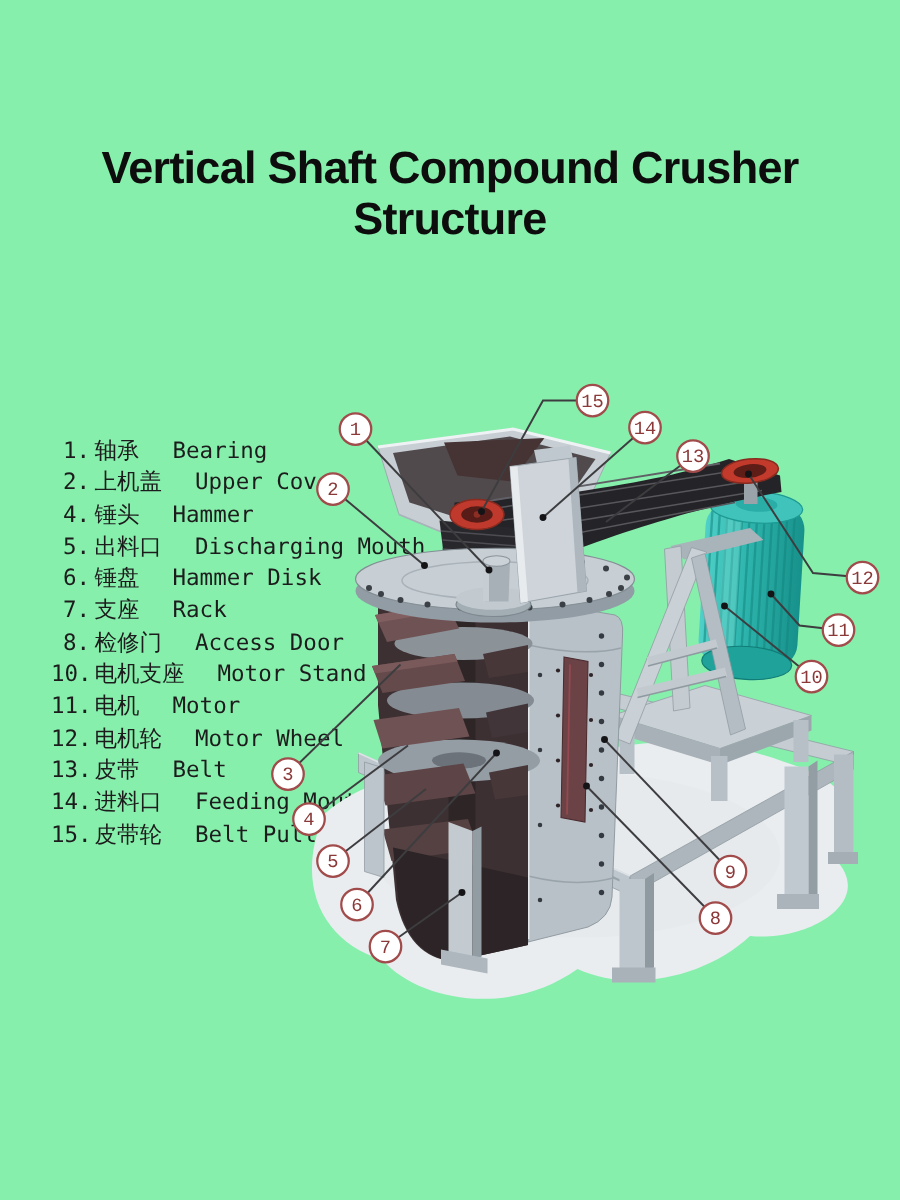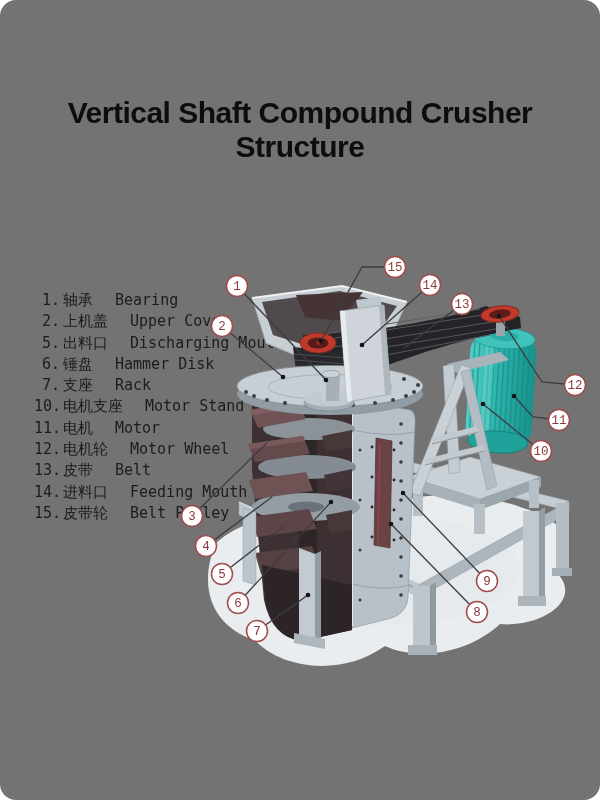--- a/index.html
+++ b/index.html
@@ -1,17 +1,17 @@
 <!DOCTYPE html>
 <html><head>
 <meta charset="utf-8">
 <style>
   html,body{margin:0;padding:0;background:#ffffff;}
-  .page{position:relative;width:600px;height:800px;background:#737373;overflow:hidden;
-        font-family:"Liberation Sans",sans-serif;border-radius:16px;}
+  .page{position:relative;width:600px;height:800px;background:#86efac;overflow:hidden;
+        font-family:"Liberation Sans",sans-serif;}
   .title{position:absolute;left:0;top:96px;width:600px;text-align:center;
          font-weight:bold;font-size:30px;letter-spacing:-0.5px;color:#0d0d0d;
          font-family:"Liberation Sans",sans-serif;}
   .parts-list{position:absolute;left:34px;top:290px;
               font-family:"DejaVu Sans Mono","Liberation Mono",monospace;
               font-size:15px;color:#1c1c1c;white-space:nowrap;}
   .part-row{height:21.3px;line-height:21.3px;}
   .part-num{display:inline-block;width:26px;text-align:right;}
   .part-zh{margin-left:3px;text-align:center;}
   .part-en{margin-left:22px;}
@@ -24,23 +24,25 @@
 </head>
 <body>
 
 <div class="page">
 
   <div class="title">Vertical Shaft Compound Crusher Structure</div>
 
   <div class="parts-list" id="parts-list">
       <div class="part-row"><span class="part-num">1.</span><span class="part-zh">轴承</span><span class="part-en">Bearing</span></div>
       <div class="part-row"><span class="part-num">2.</span><span class="part-zh">上机盖</span><span class="part-en">Upper Cover</span></div>
+      <div class="part-row"><span class="part-num">4.</span><span class="part-zh">锤头</span><span class="part-en">Hammer</span></div>
       <div class="part-row"><span class="part-num">5.</span><span class="part-zh">出料口</span><span class="part-en">Discharging Mouth</span></div>
       <div class="part-row"><span class="part-num">6.</span><span class="part-zh">锤盘</span><span class="part-en">Hammer Disk</span></div>
       <div class="part-row"><span class="part-num">7.</span><span class="part-zh">支座</span><span class="part-en">Rack</span></div>
+      <div class="part-row"><span class="part-num">8.</span><span class="part-zh">检修门</span><span class="part-en">Access Door</span></div>
       <div class="part-row"><span class="part-num">10.</span><span class="part-zh">电机支座</span><span class="part-en">Motor Stand</span></div>
       <div class="part-row"><span class="part-num">11.</span><span class="part-zh">电机</span><span class="part-en">Motor</span></div>
       <div class="part-row"><span class="part-num">12.</span><span class="part-zh">电机轮</span><span class="part-en">Motor Wheel</span></div>
       <div class="part-row"><span class="part-num">13.</span><span class="part-zh">皮带</span><span class="part-en">Belt</span></div>
       <div class="part-row"><span class="part-num">14.</span><span class="part-zh">进料口</span><span class="part-en">Feeding Mouth</span></div>
       <div class="part-row"><span class="part-num">15.</span><span class="part-zh">皮带轮</span><span class="part-en">Belt Pulley</span></div>
     </div>
 
   <svg class="diagram" width="600" height="800" viewBox="0 0 600 800">
     <defs>

